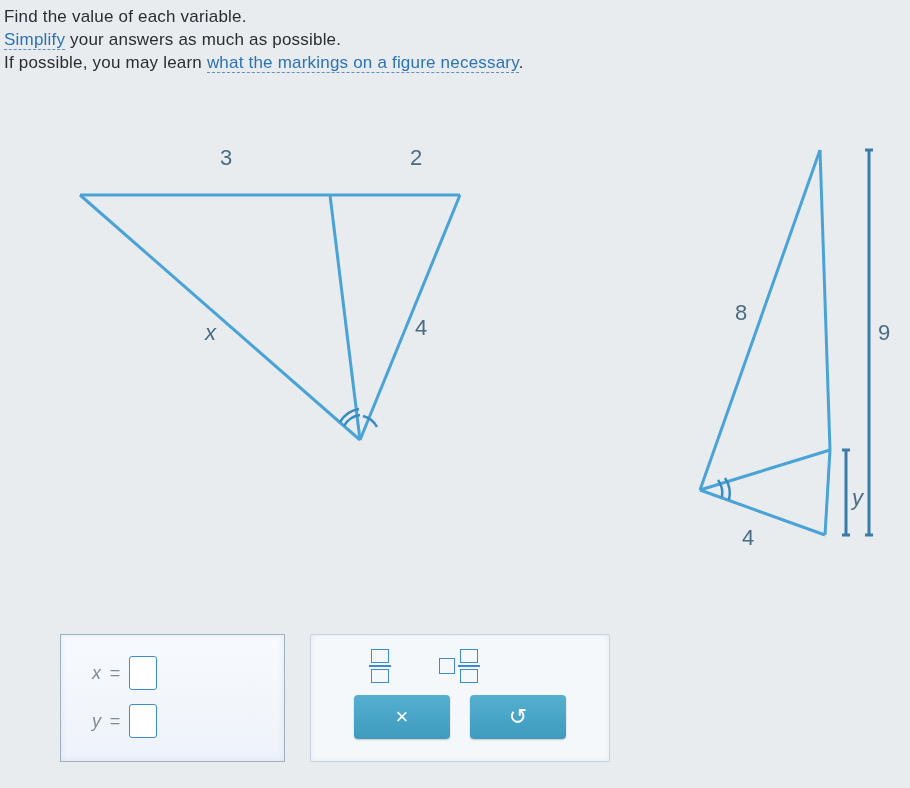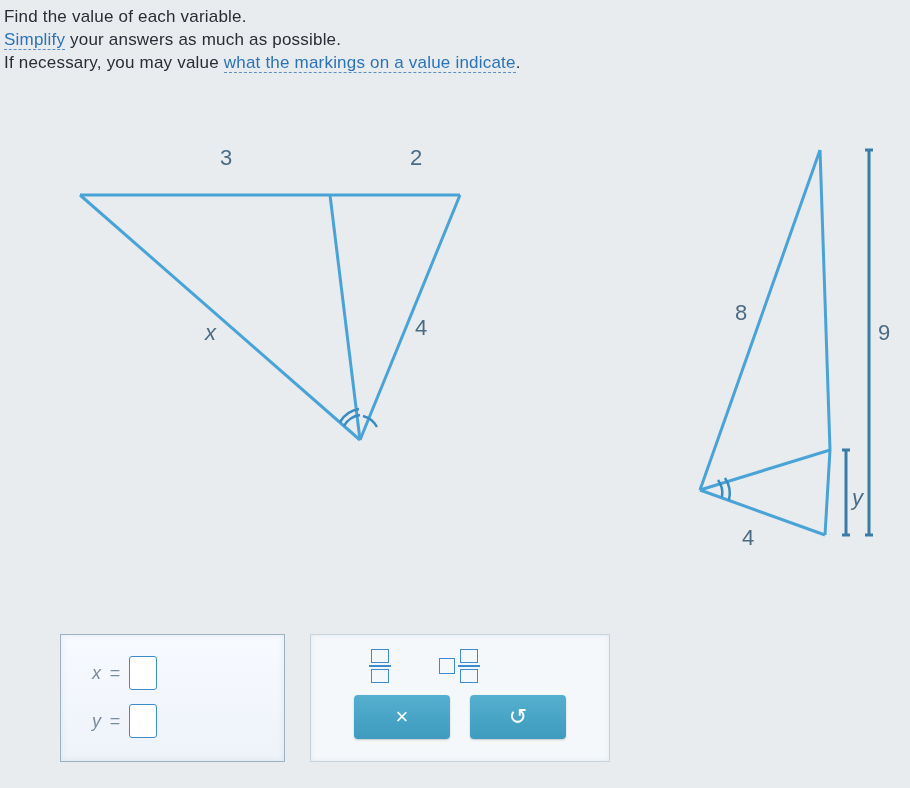--- a/index.html
+++ b/index.html
@@ -89,21 +89,21 @@
 </style>
 </head>
 <body>
 
 <div class="instructions">
   <div>Find the value of each variable.</div>
   <div>
     <span class="link">Simplify</span><span> your answers as much as possible.</span>
   </div>
   <div>
-    <span>If necessary, you may value </span><span class="link">what the markings on a value indicate</span><span>.</span>
+    <span>If possible, you may learn </span><span class="link">what the markings on a figure necessary</span><span>.</span>
   </div>
 </div>
 
 <div class="canvas-area">
 
   <svg width="520" height="370" style="position:absolute; left:30px; top:30px;">
 
     <line x1="50" y1="55" x2="430" y2="55" stroke="#4aa3d6" stroke-width="3"></line>
 
     <line x1="50" y1="55" x2="330" y2="300" stroke="#4aa3d6" stroke-width="3"></line>

